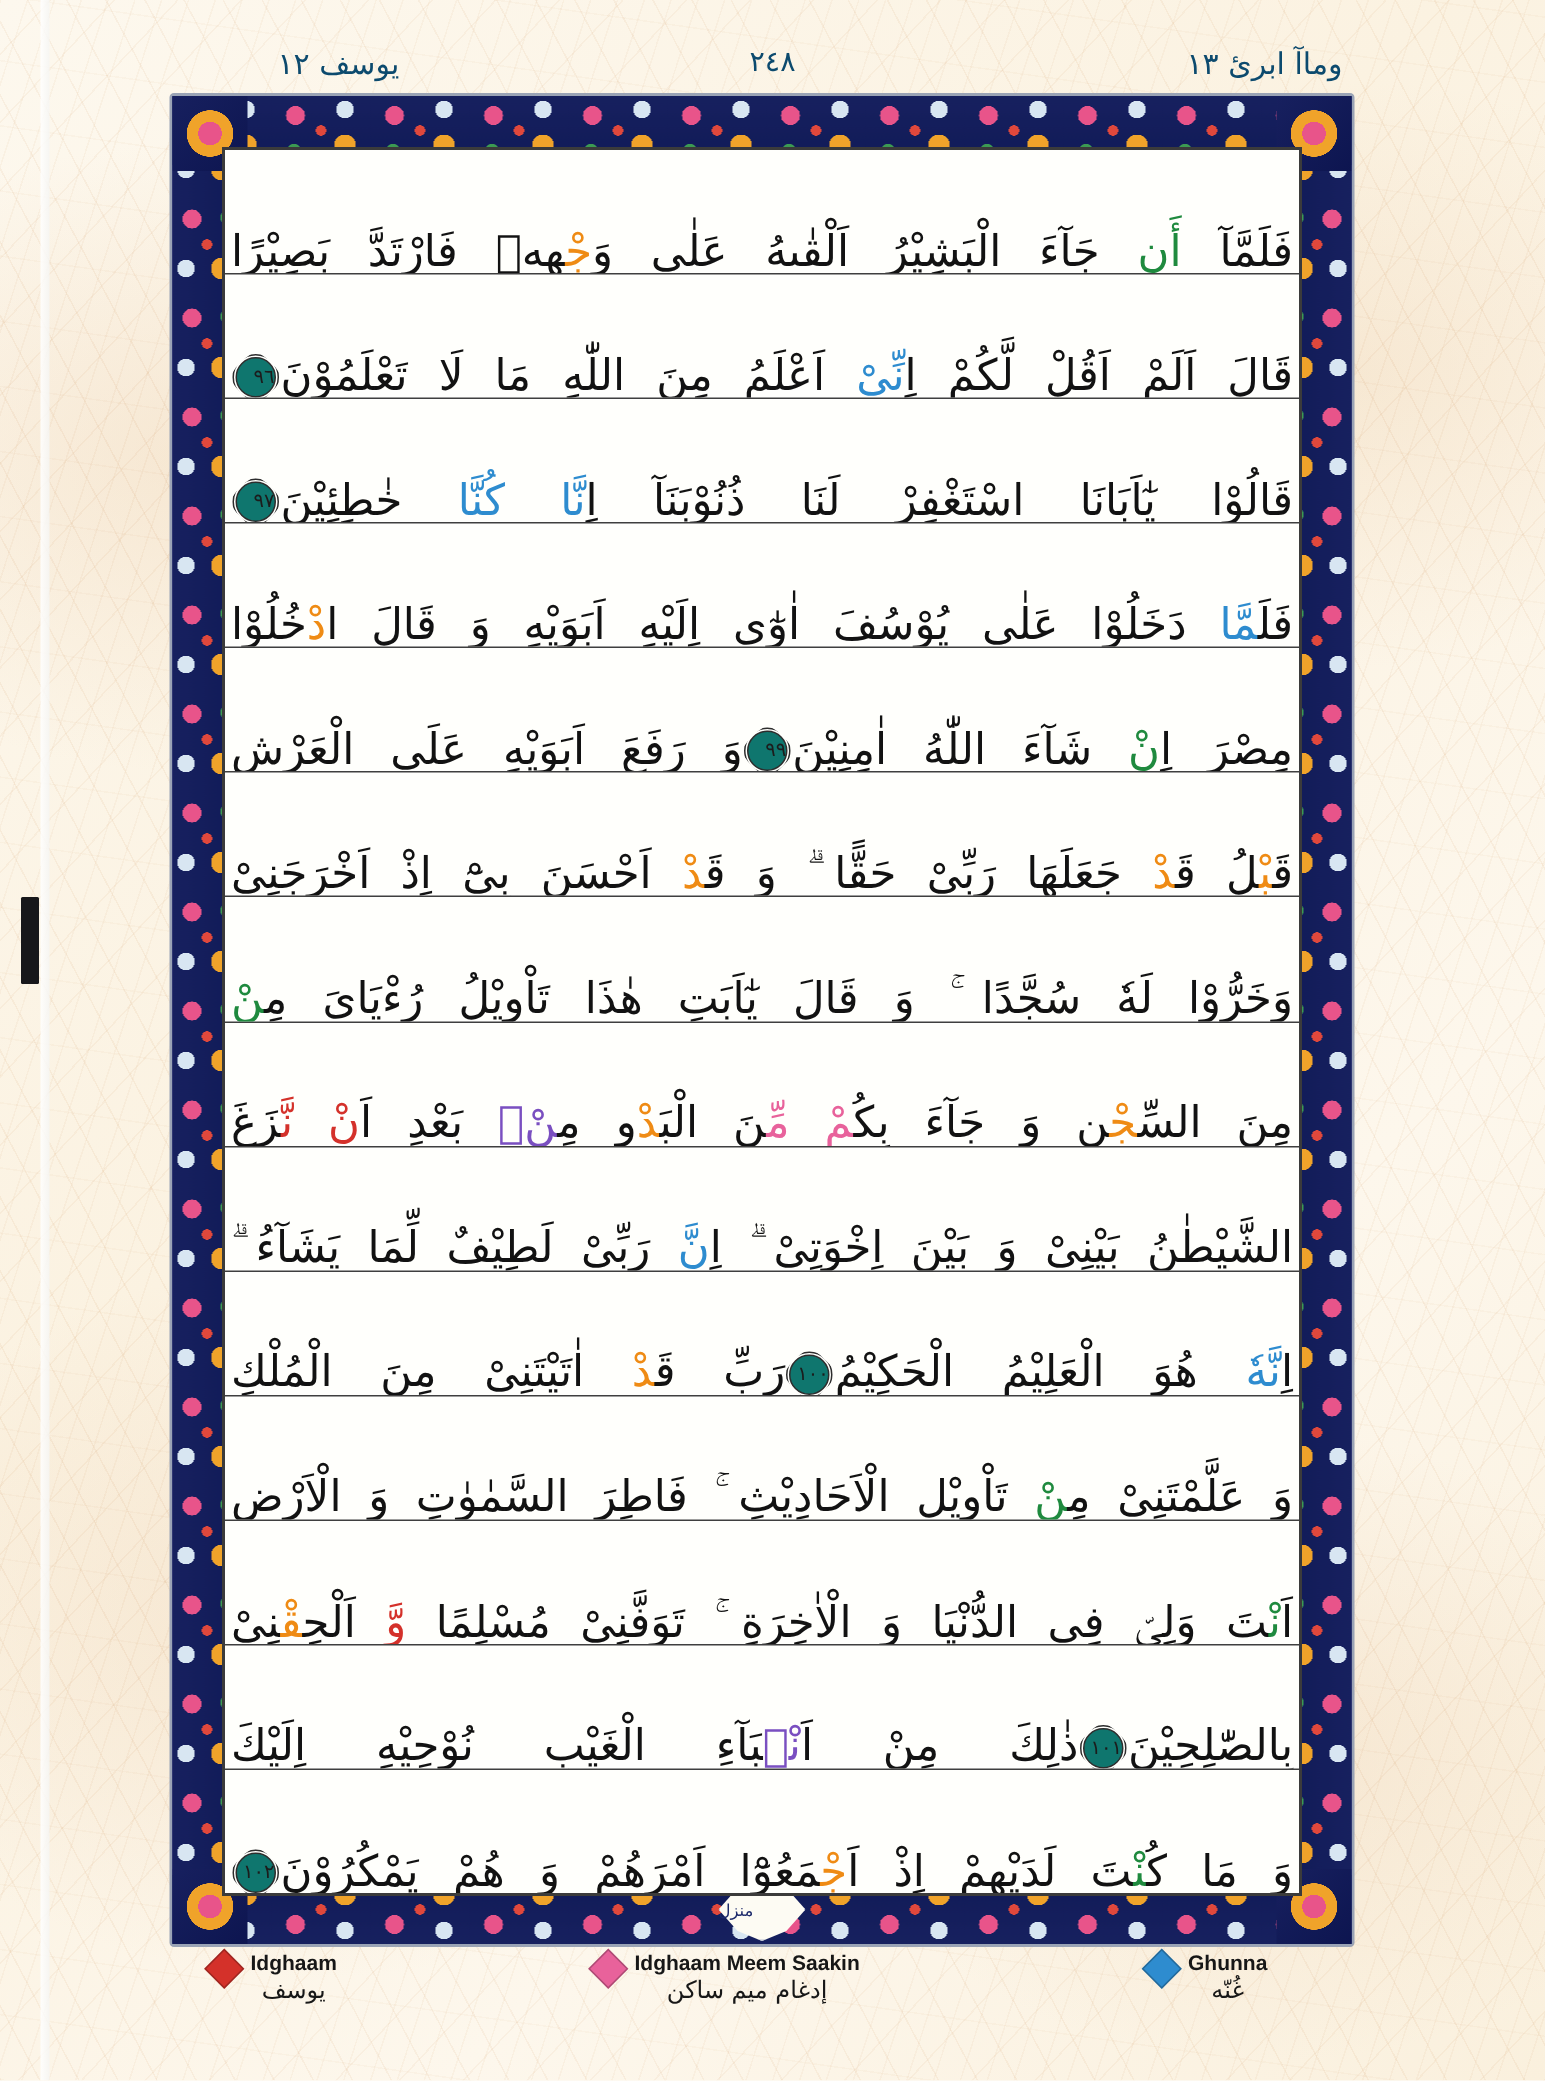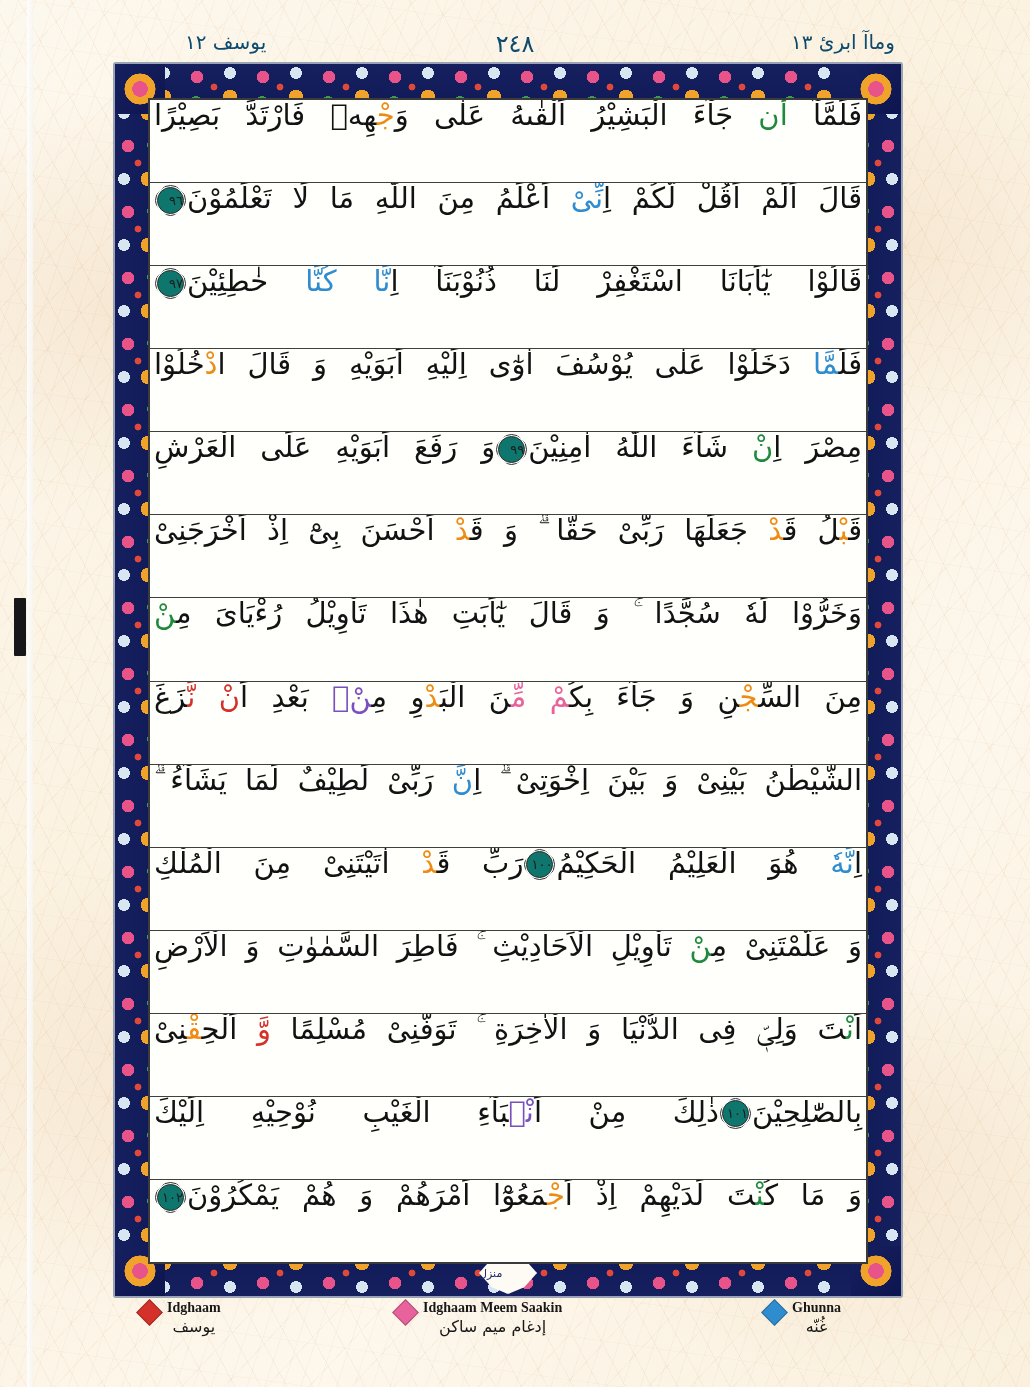--- a/index.html
+++ b/index.html
@@ -46,21 +46,21 @@
   #header{
     position:absolute;top:30px;left:0;width:1030px;height:36px;z-index:6;
     direction:rtl;
   }
   .hdr{
     position:absolute;top:0;
     font-family:"DejaVu Sans", sans-serif;
     color:#0c4a6e;white-space:nowrap;
   }
   #hdr-juz{right:135px;font-size:20px;letter-spacing:-1px;}
-  #hdr-page{left:0;right:0;text-align:center;font-size:24px;}
+  #hdr-page{left:0;right:0;text-align:center;font-size:19px;}
   #hdr-surah{left:185px;font-size:20px;letter-spacing:-1px;}
 
   
   #frame{
     position:absolute;left:113px;top:62px;width:790px;height:1236px;z-index:5;
     box-sizing:border-box;
   }
   
   #frame .bead{
     position:absolute;inset:0;
@@ -161,21 +161,21 @@
   #panel{
     position:absolute;left:148px;top:98px;width:720px;height:1166px;
     background:#fffffc;z-index:7;
     border:2px solid #3b3b3b;
     box-sizing:border-box;
     display:flex;flex-direction:column;
   }
   .qline{
     flex:1 1 0;
     border-bottom:1.4px solid #3f3f3f;
-    display:flex;align-items:flex-start;justify-content:center;
+    display:flex;align-items:flex-end;justify-content:center;
     direction:rtl;
     overflow:hidden;
     padding:0 4px;
     box-sizing:border-box;
   }
   .qline:last-child{border-bottom:none;}
   .qtext{
     font-family:"DejaVu Sans", sans-serif;
     font-size:29px;
     line-height:1.05;
@@ -211,21 +211,21 @@
     position:absolute;left:0;top:1300px;width:1030px;height:66px;z-index:6;
   }
   .leg-item{position:absolute;top:0;display:flex;align-items:flex-start;gap:8px;}
   .leg-diamond{
     width:17px;height:17px;margin-top:3px;flex:0 0 17px;
     transform:rotate(45deg);
     border:1px solid rgba(0,0,0,.25);
   }
   .leg-texts{display:flex;flex-direction:column;align-items:center;}
   .leg-en{
-    font-family:Liberation Serif, serif;
+    font-family:Liberation Sans, sans-serif;
     font-size:14px;font-weight:bold;color:#171717;white-space:nowrap;
   }
   .leg-ar{
     font-family:"DejaVu Sans",sans-serif;
     font-size:16px;color:#171717;direction:rtl;white-space:nowrap;margin-top:1px;
   }
   #leg-1{left:140px;}
   #leg-2{left:396px;}
   #leg-3{left:765px;}
 </style>

